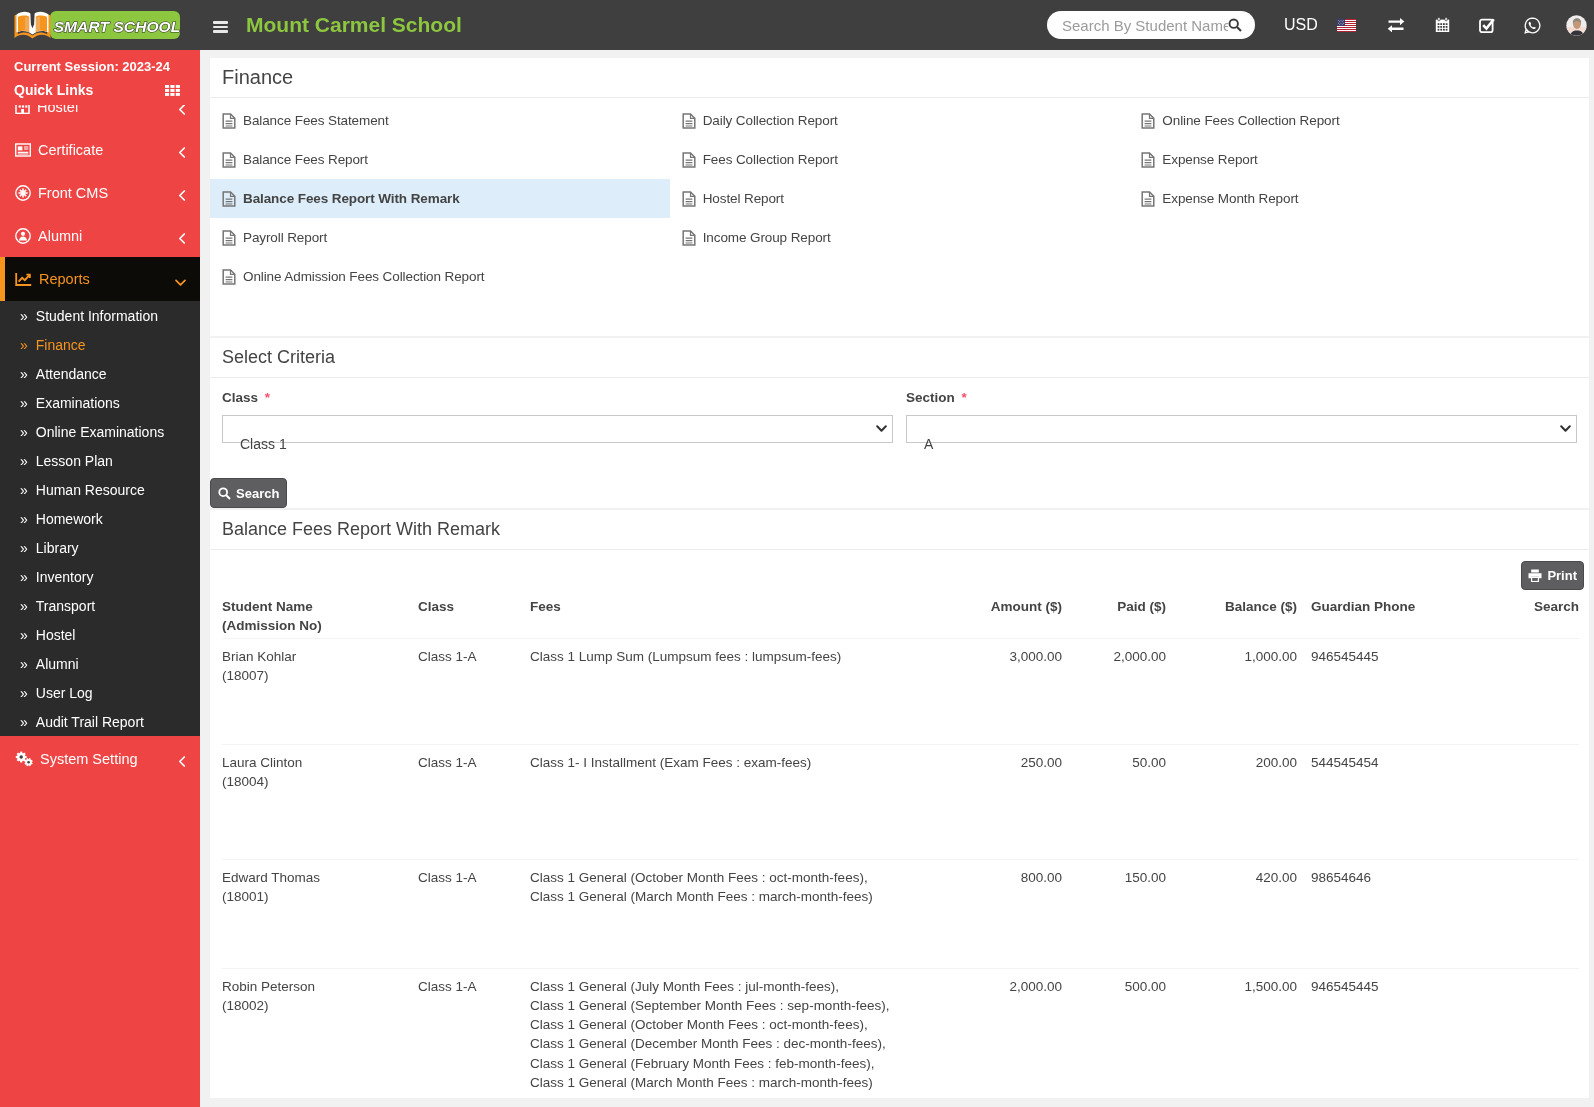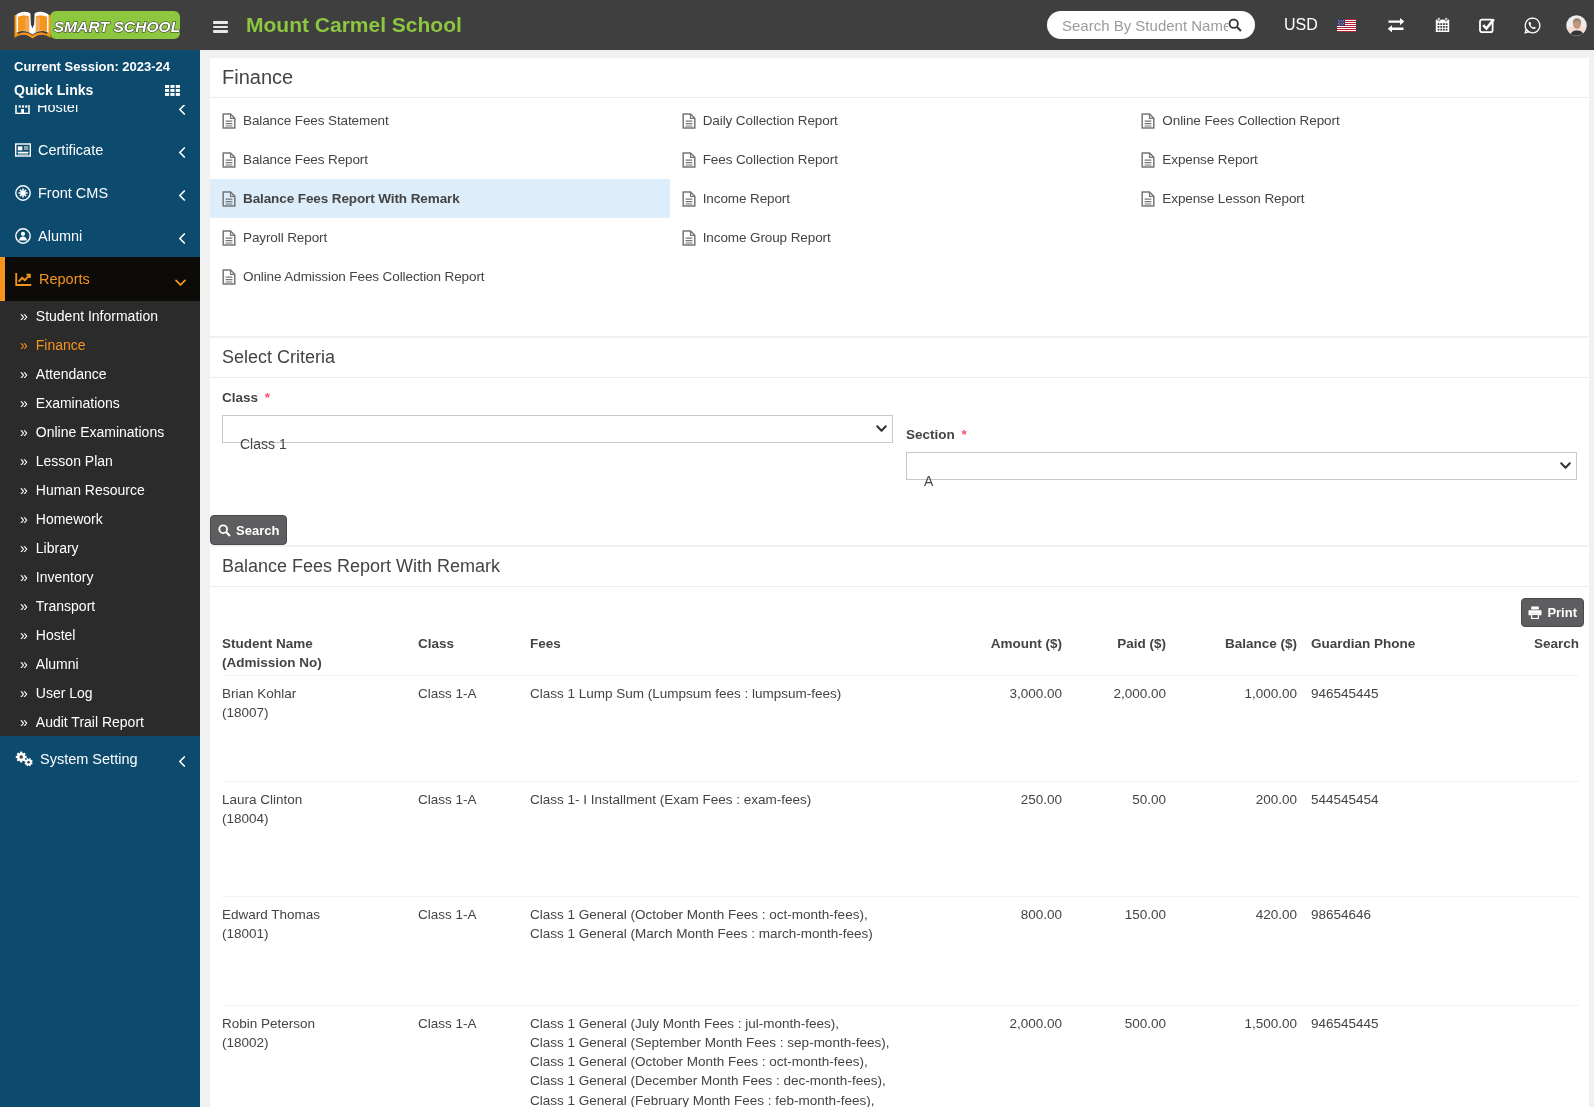--- a/index.html
+++ b/index.html
@@ -13,21 +13,21 @@
 .hamburger { position:absolute; left:213px; top:21px; width:15px; }
 .hamburger span { display:block; height:2.5px; background:#e8e8e8; margin-bottom:2px; border-radius:1px; }
 .title { position:absolute; left:246px; top:13px; font-size:21px; font-weight:bold; color:#8dc63f; }
 .searchbox { position:absolute; left:1047px; top:11px; width:208px; height:28px; background:#fff; border-radius:14px; }
 .searchbox .ph { position:absolute; left:15px; top:6px; font-size:15px; color:#9b9b9b; white-space:nowrap; overflow:hidden; width:166px; }
 .searchbox svg { position:absolute; right:13px; top:7px; }
 .nav-item { position:absolute; top:0; height:50px; display:flex; align-items:center; color:#fff; }
 .usd { left:1284px; font-size:16px; }
 
 
-.sidebar { position:fixed; top:50px; left:0; width:200px; height:1057px; background:#0c4a6e; z-index:5; }
+.sidebar { position:fixed; top:50px; left:0; width:200px; height:1057px; background:#ef4444; z-index:5; }
 .session { position:absolute; top:9px; left:14px; color:#fff; font-weight:bold; font-size:13px; }
 .quicklinks { position:absolute; top:32px; left:14px; right:20px; color:#fff; font-weight:bold; font-size:14px; display:flex; justify-content:space-between; align-items:center; }
 .menuwrap { position:absolute; top:55px; bottom:0; left:0; right:0; overflow:hidden; }
 .menu { margin-top:-20px; }
 .mitem { height:43px; display:flex; align-items:center; color:#fff; font-size:14.5px; position:relative; padding-left:15px; }
 .mitem svg.ic { margin-right:7px; }
 .mitem .chev { position:absolute; right:14px; top:50%; margin-top:-5px; }
 .mitem.active { height:44px; background:#0d0b07; border-left:5px solid #f7941e; padding-left:10px; color:#f7941e; }
 .submenu { background:#2b2b2b; }
 .sitem { height:29px; display:flex; align-items:center; color:#fff; font-size:14px; padding-left:20px; }
@@ -45,21 +45,21 @@
 
 .linkcols { display:flex; padding:3px 0 40px 0; }
 .linkcol { width:460px; }
 .flink { height:39px; display:flex; align-items:center; padding-left:12px; color:#444; font-size:13.5px; letter-spacing:-0.1px; }
 .flink svg { margin-right:7px; flex:none; }
 .flink.hl { background:#ddeefa; font-weight:bold; }
 
 
 .formrow { display:flex; padding:12px 12px 0 12px; }
 .fgroup { width:672px; }
-.fgroup + .fgroup { margin-left:13px;margin-top:37px; }
+.fgroup + .fgroup { margin-left:13px; }
 .flabel { font-size:13.5px; font-weight:bold; color:#444; padding-bottom:10px; }
 .flabel .req { color:#f4516c; margin-left:3px; }
 .selwrap { position:relative; height:28px; border:1px solid #c8c8c8; background:#fff; }
 .selwrap .selval { position:absolute; left:17px; top:20px; font-size:14px; color:#444; }
 .selwrap svg { position:absolute; right:5px; top:9px; }
 .btnrow { display:flex; justify-content:flex-start; padding:35px 11px 0 0; }
 .btn { background:#5e5e60; border:1px solid #4a4a4c; color:#fff; font-size:13.5px; font-weight:bold; border-radius:4px; display:inline-flex; align-items:center; font-family:"Liberation Sans", sans-serif; }
 .btn svg { margin-right:5px; }
 .btn-search { height:30px; padding:0 7px; font-size:13px; }
 
@@ -146,21 +146,21 @@
               <path d="M3.6 8.2 h6.8 M3.6 10.6 h6.8 M3.6 13 h6.8" stroke="#757575" stroke-width="1.2"></path>
             </svg>
             <span>Fees Collection Report</span>
           </div>
         <div class="flink">
             <svg width="14" height="16" viewBox="0 0 14 16">
               <path d="M1.2 1 h7.3 l4.3 4.3 v9.7 h-11.6 z" fill="none" stroke="#757575" stroke-width="1.5"></path>
               <path d="M8.5 1 v4.3 h4.3" fill="none" stroke="#757575" stroke-width="1.2"></path>
               <path d="M3.6 8.2 h6.8 M3.6 10.6 h6.8 M3.6 13 h6.8" stroke="#757575" stroke-width="1.2"></path>
             </svg>
-            <span>Income Report</span>
+            <span>Hostel Report</span>
           </div>
         <div class="flink">
             <svg width="14" height="16" viewBox="0 0 14 16">
               <path d="M1.2 1 h7.3 l4.3 4.3 v9.7 h-11.6 z" fill="none" stroke="#757575" stroke-width="1.5"></path>
               <path d="M8.5 1 v4.3 h4.3" fill="none" stroke="#757575" stroke-width="1.2"></path>
               <path d="M3.6 8.2 h6.8 M3.6 10.6 h6.8 M3.6 13 h6.8" stroke="#757575" stroke-width="1.2"></path>
             </svg>
             <span>Income Group Report</span>
           </div>
       </div>
@@ -180,21 +180,21 @@
               <path d="M3.6 8.2 h6.8 M3.6 10.6 h6.8 M3.6 13 h6.8" stroke="#757575" stroke-width="1.2"></path>
             </svg>
             <span>Expense Report</span>
           </div>
         <div class="flink">
             <svg width="14" height="16" viewBox="0 0 14 16">
               <path d="M1.2 1 h7.3 l4.3 4.3 v9.7 h-11.6 z" fill="none" stroke="#757575" stroke-width="1.5"></path>
               <path d="M8.5 1 v4.3 h4.3" fill="none" stroke="#757575" stroke-width="1.2"></path>
               <path d="M3.6 8.2 h6.8 M3.6 10.6 h6.8 M3.6 13 h6.8" stroke="#757575" stroke-width="1.2"></path>
             </svg>
-            <span>Expense Lesson Report</span>
+            <span>Expense Month Report</span>
           </div>
       </div>
     </div>
   </div>
 
   <div class="box">
     <div class="box-header">
         <h2>Select Criteria</h2>
       </div>
     <div class="formrow">

